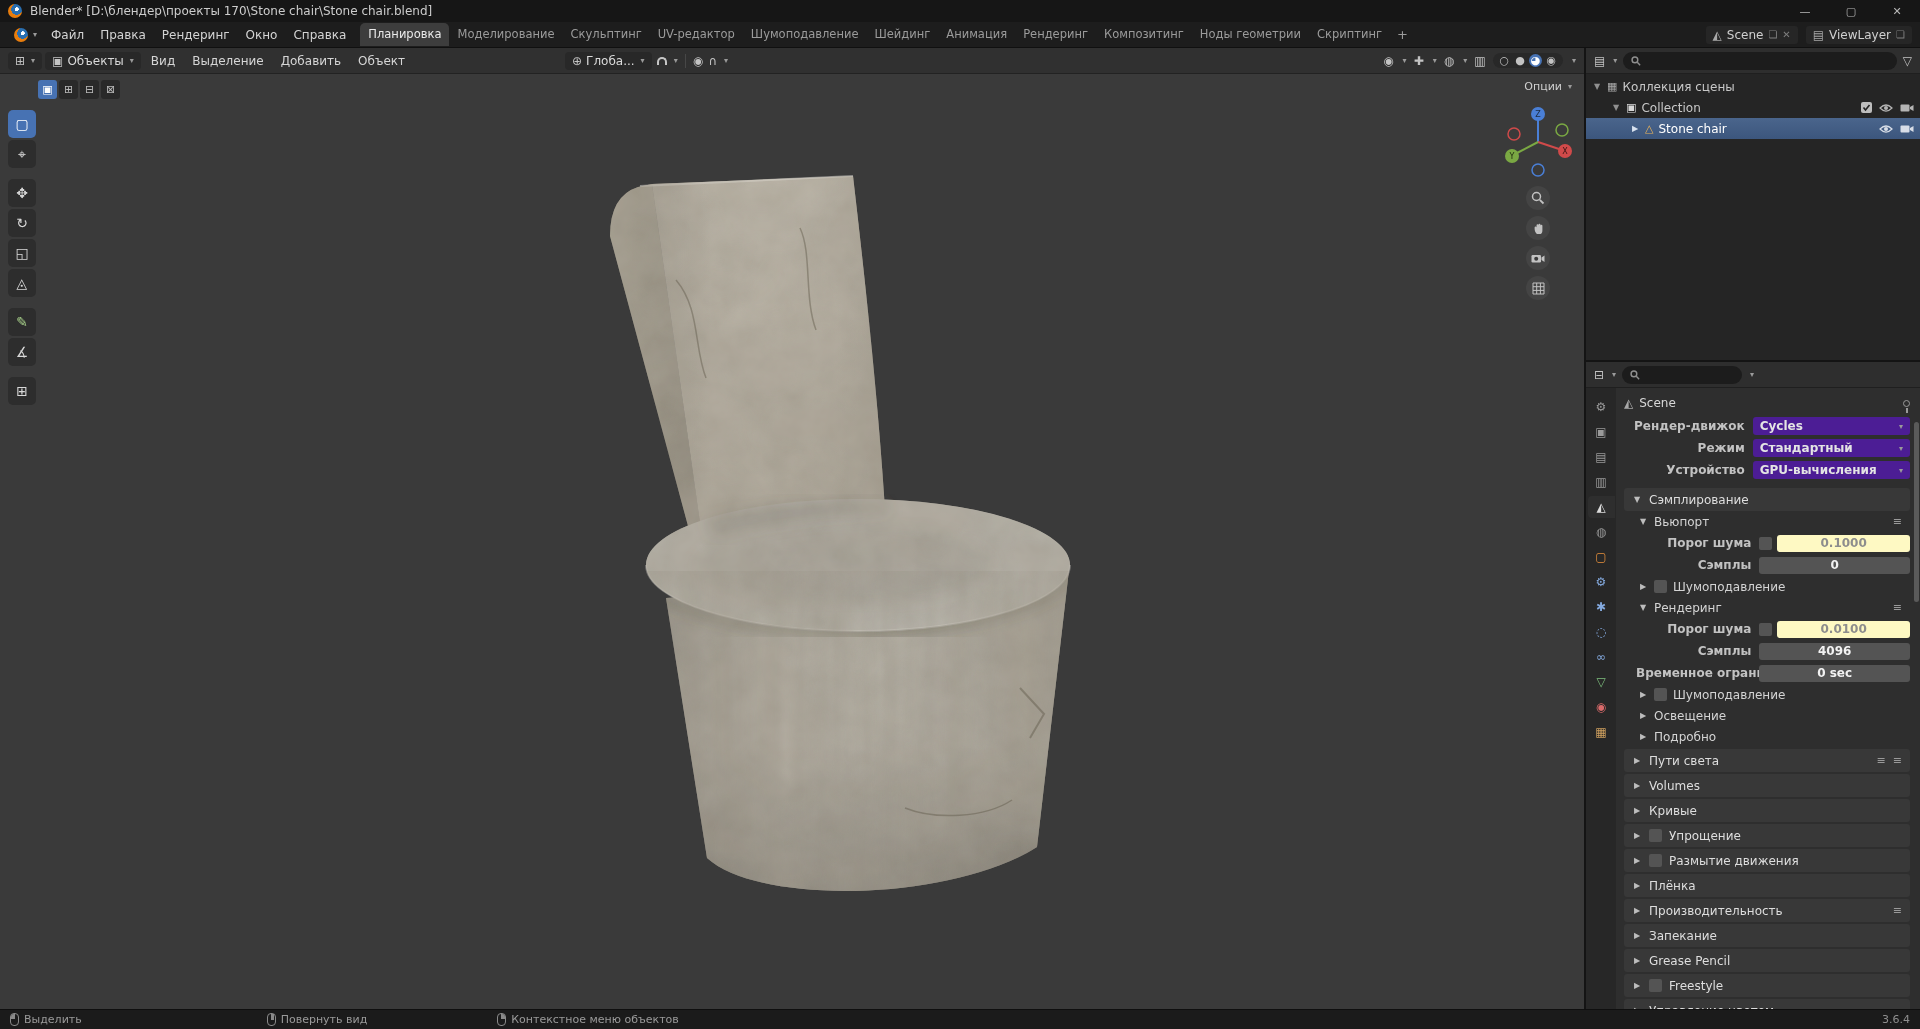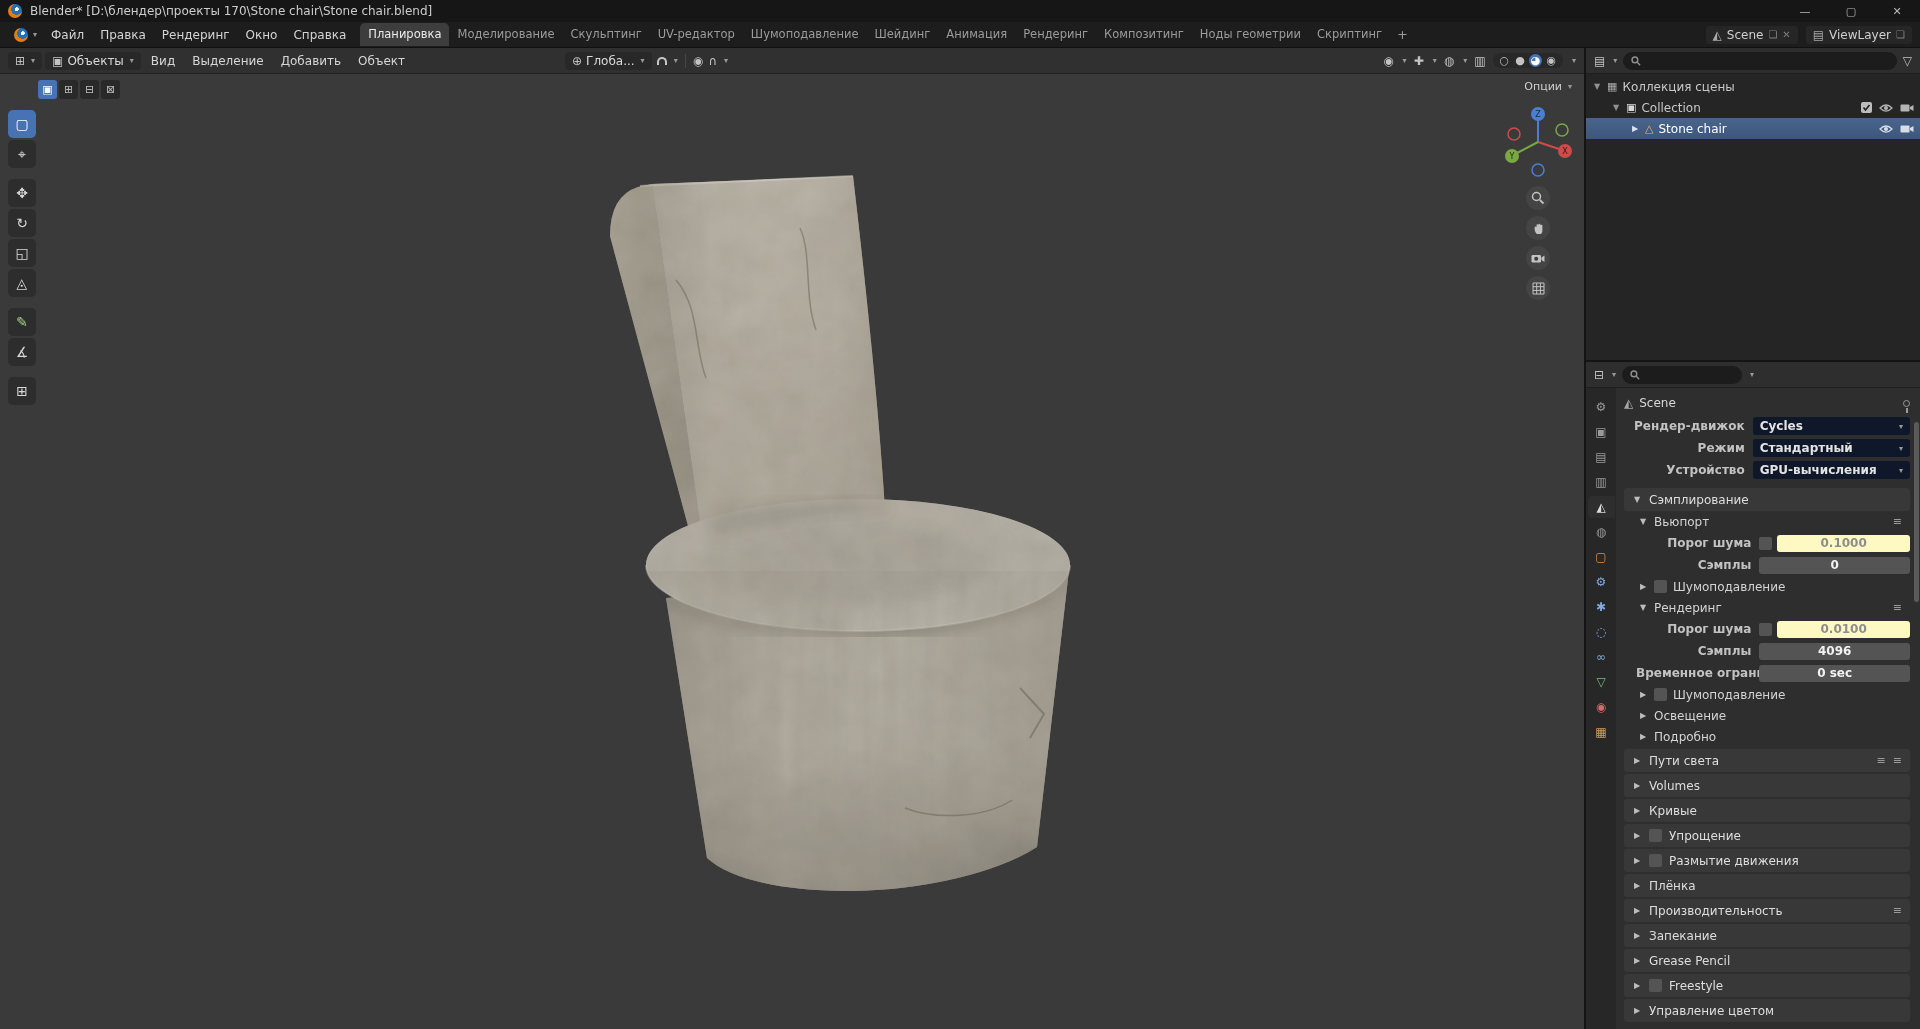--- a/index.html
+++ b/index.html
@@ -85,21 +85,21 @@
   .c-orange { color:#e8913c; } .c-blue { color:#84aadf; } .c-green { color:#7dbf7d; } .c-red { color:#d96a6a; } .c-tan { color:#cfa05f; }
 
   .props-content { flex:1; padding:3px 10px 0 8px; overflow:hidden; position:relative; }
   .crumb-row { height:24px; display:flex; align-items:center; gap:6px; color:#d8d8d8; }
   .pin { margin-left:auto; width:7px; height:7px; border:1.5px solid #9a9a9a; border-radius:50%; position:relative; }
   .pin::after { content:''; position:absolute; left:2px; top:7px; width:1.5px; height:5px; background:#9a9a9a; }
   .prow { height:22px; display:flex; align-items:center;font-weight:bold; }
   .prow.sub { padding-left:12px; }
   .plabel { width:45%; text-align:right; padding-right:8px; color:#c2c2c2; white-space:nowrap; overflow:hidden; }
   .pctrl { flex:1; display:flex; align-items:center; gap:5px; min-width:0; }
-  .dropdown { flex:1; height:18px; background:#0f172a; border-radius:3px; display:flex; align-items:center; padding:0 7px; color:#e4e4e4; white-space:nowrap; }
+  .dropdown { flex:1; height:18px; background:#4c1d95; border-radius:3px; display:flex; align-items:center; padding:0 7px; color:#e4e4e4; white-space:nowrap; }
   .dropdown .dd { margin-left:auto; }
   .numfield { flex:1; height:17px; background:#545454; border-radius:3px; display:flex; align-items:center; justify-content:center; color:#f2f2f2; }
   .numfield.disabled { background:#fef9c3; color:#8d8d8d; }
   .checkbox { width:13px; height:13px; background:#545454; border-radius:2px; flex:none; }
   .phdr { height:23px; background:#383838; border-radius:3px; display:flex; align-items:center; gap:7px; padding:0 8px; margin-top:2px; color:#dedede; white-space:nowrap; }
   .phdr.first { margin-top:7px; }
   .caret { width:10px; text-align:center; font-size:8px; color:#bdbdbd; flex:none; }
   .hmenu { color:#9a9a9a; font-size:11px; }
   .hmenu.pushed { margin-left:auto; }
   .subhdr { height:21px; display:flex; align-items:center; gap:6px; padding:0 8px 0 14px; color:#d4d4d4; white-space:nowrap; }
@@ -624,13 +624,28 @@
               <span class="caret">▶</span>
               <span>Управление цветом</span>
             </div>
           </div>
           <div class="pscroll"></div>
         </div>
       </div>
     </div>
   </div>
 
+  <div id="statusbar">
+    <div class="sb-group">
+      <span class="mouse-ico m-left"></span>
+      <span>Выделить</span>
+    </div>
+    <div class="sb-group sb-g2">
+      <span class="mouse-ico m-mid"></span>
+      <span>Повернуть вид</span>
+    </div>
+    <div class="sb-group sb-g3">
+      <span class="mouse-ico m-right"></span>
+      <span>Контекстное меню объектов</span>
+    </div>
+    <span class="sb-version">3.6.4</span>
+  </div>
 </div>
 
 </body></html>

